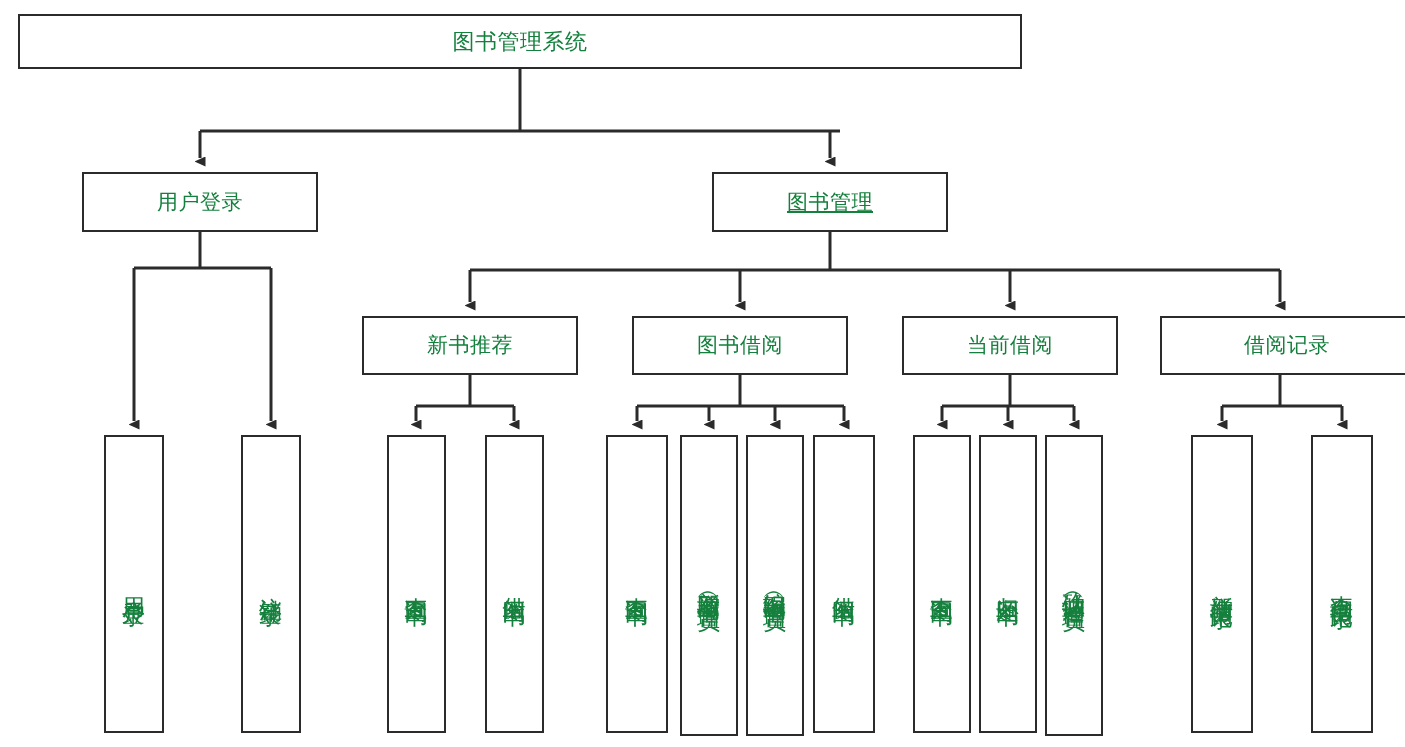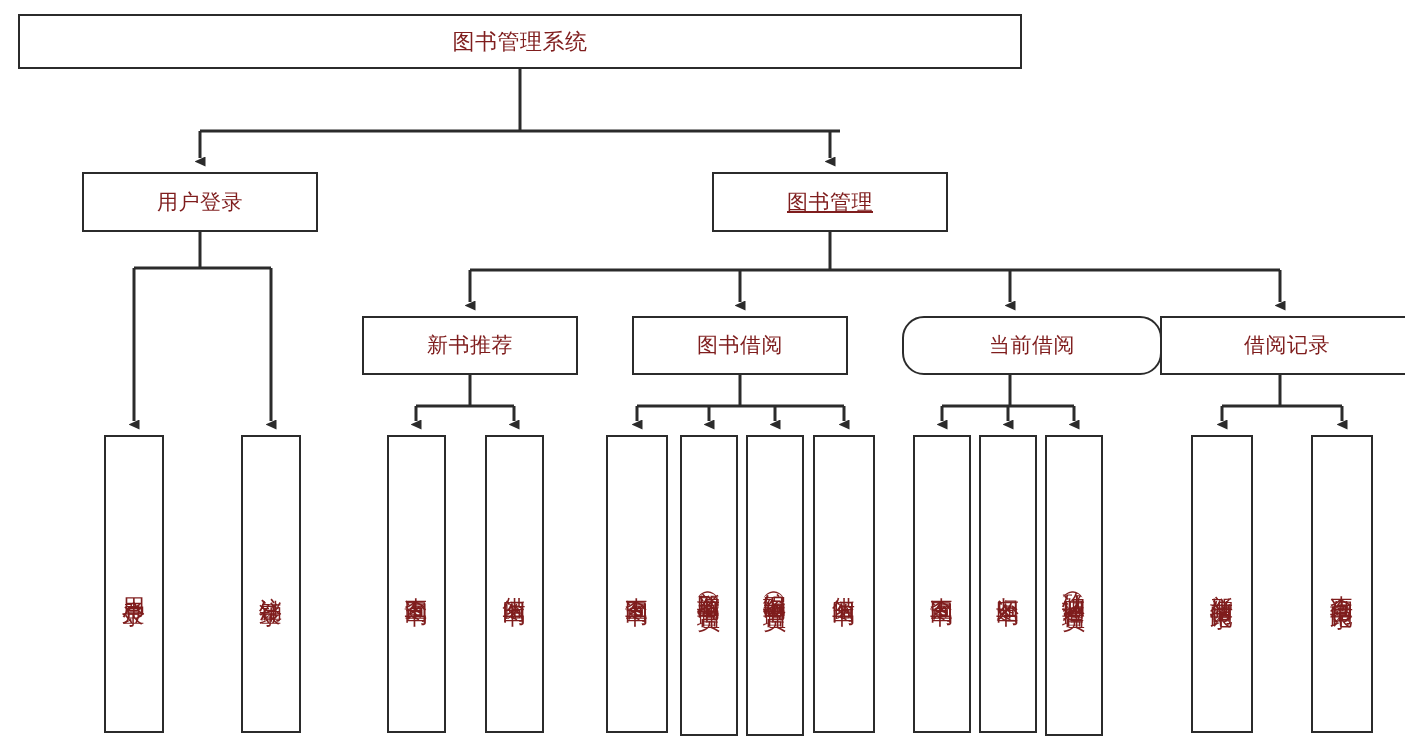--- a/index.html
+++ b/index.html
@@ -27,21 +27,21 @@
     pointer-events: none;
   }
   .node {
     position: absolute;
     box-sizing: border-box;
     background: #ffffff;
     border: 2px solid #2b2b2b;
     display: flex;
     align-items: center;
     justify-content: center;
-    color: #7f1d1d;
+    color: #15803d;
     z-index: 2;
   }
   .node .label {
     display: block;
     text-align: center;
     line-height: 1.18;
     letter-spacing: 0.5px;
   }
   
   .node.horiz .label {
@@ -138,21 +138,21 @@
   <div class="node horiz" style="left:712px; top:172px; width:236px; height:60px;text-decoration:underline;">
     <span class="label">图书管理</span>
   </div>
 
   <div class="node horiz" style="left:632px; top:316px; width:216px; height:59px;">
     <span class="label">图书借阅</span>
   </div>
   <div class="node horiz" style="left:362px; top:316px; width:216px; height:59px;">
     <span class="label">新书推荐</span>
   </div>
-  <div class="node horiz" style="left:902px; top:316px; width:260px; height:59px;border-radius:22px;">
+  <div class="node horiz" style="left:902px; top:316px; width:216px; height:59px;">
     <span class="label">当前借阅</span>
   </div>
   <div class="node horiz" style="left:1160px; top:316px; width:254px; height:59px;justify-content:center;">
     <span class="label">借阅记录</span>
   </div>
 
   <div class="node vert" style="left:104px; top:435px; width:60px; height:298px;">
     <span class="label">用户登录</span>
   </div>
   <div class="node vert" style="left:241px; top:435px; width:60px; height:298px;">

